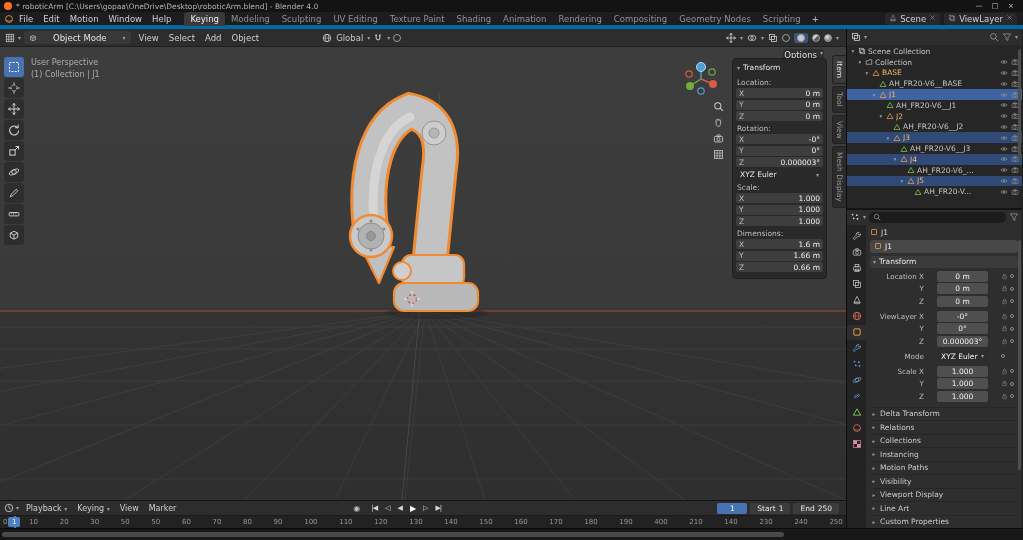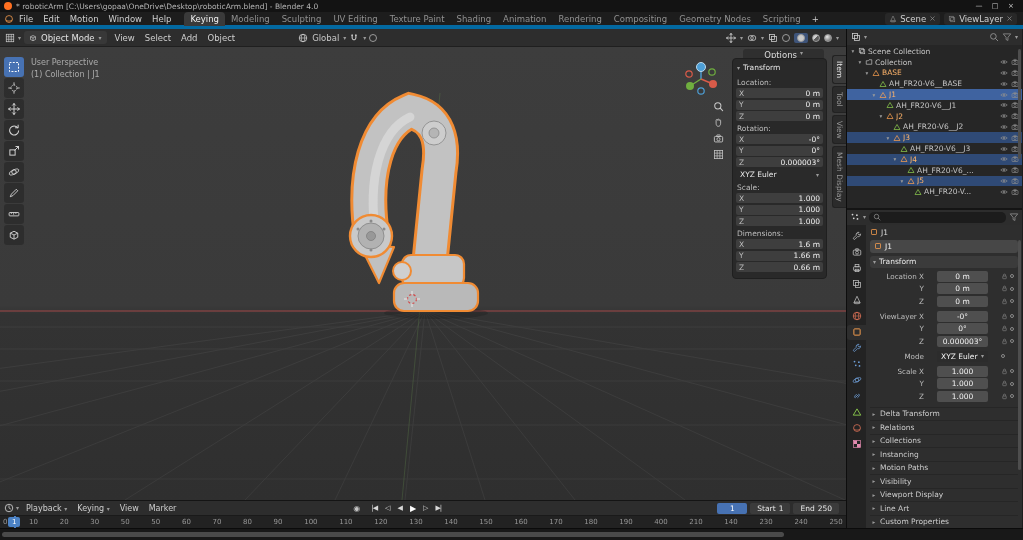--- a/index.html
+++ b/index.html
@@ -16,28 +16,28 @@
   .tb-title{white-space:nowrap;overflow:hidden}
   .wctl{margin-left:auto;display:flex}
   .wctl span{width:16px;text-align:center;font-size:7px;color:#cfcfcf}
 
   
   .topbar{height:17px;background:#1d1d1d;border-bottom:4px solid #0369a1;display:flex;align-items:center;padding:0 4px;font-size:8.5px}
   .mi{padding:1px 5px;color:#cfcfcf;border-radius:3px;white-space:nowrap}
   .ws{padding:2px 6px;color:#919191;border-radius:4px 4px 0 0;white-space:nowrap}
   .ws.on{background:#3a3a3a;color:#f0f0f0}
   .tb-right{margin-left:auto;display:flex;align-items:center;gap:4px;margin-right:2px}
-  .chip{display:flex;align-items:center;gap:3px;background:#282828;border-radius:3px;padding:1px 4px;color:#d0d0d0}
+  .chip{display:flex;gap:3px;background:#282828;border-radius:3px;padding:1px 4px;color:#d0d0d0}
 
   
   .main{display:flex;height:499px}
   .left{width:847px;display:flex;flex-direction:column;border-right:1px solid #0d0d0d}
 
   .vp-header{height:18px;background:#2d2d2d;border-bottom:1px solid #1f1f1f;display:flex;align-items:center;gap:3px;padding:0 5px}
-  .hbtn{display:flex;align-items:center;gap:4px;background:#383838;border-radius:3px;padding:1.5px 5px;color:#e2e2e2}
+  .hbtn{display:flex;align-items:center;gap:16px;background:#383838;border-radius:3px;padding:1.5px 5px;color:#e2e2e2}
   .hgrp{display:flex;align-items:center;gap:4px}
   .sph{width:8px;height:8px;border-radius:50%;border:1px solid #9a9a9a;display:inline-block}
   .sph.solid{background:#c9c9c9}
   .sph.mat{background:linear-gradient(135deg,#cfcfcf 50%,#5c5c5c 50%)}
   .sph.rend{background:radial-gradient(circle at 35% 30%,#e8e8e8,#5a5a5a)}
   .sph-on{background:#3e547a;border-radius:2px;padding:1px 3px;display:flex;align-items:center}
 
   .viewport{position:relative;flex:1;overflow:hidden;
     background:linear-gradient(#3d3d3d 0%,#3a3a3a 57%,#333333 59%,#2f2f2f 100%)}
   .scene{position:absolute;inset:0}
@@ -46,21 +46,21 @@
   .tool{width:20px;height:20px;border-radius:3px;background:rgba(44,44,44,.92);display:flex;align-items:center;justify-content:center;color:#d5d5d5}
   .tool .ic{width:12px;height:12px}
   .tool.on{background:#4772b3;color:#fff}
 
   .ovl{position:absolute;left:31px;top:10px;color:rgba(255,255,255,.55);font-size:8px;line-height:12px;white-space:nowrap}
 
   .gizmo{position:absolute;top:12px;right:125px}
   .gz-col{position:absolute;top:54px;right:122px;display:flex;flex-direction:column;gap:5px;align-items:center;color:#c9c9c9}
   .gz-col .ic{width:11px;height:11px}
 
-  .options{position:absolute;top:2px;right:22px;display:flex;align-items:flex-start;gap:3px;background:#2f2f2f;border-radius:3px;padding:1px 21px;color:#dadada}
+  .options{position:absolute;top:2px;right:22px;display:flex;align-items:flex-start;gap:3px;background:#2f2f2f;border-radius:3px;padding:1px 1px;color:#dadada}
 
   .npanel{position:absolute;top:11px;right:19px;width:95px;background:rgba(40,40,40,.95);border:1px solid #1f1f1f;border-radius:4px;padding:2px 3px 4px;font-size:7.5px}
   .np-title{display:flex;align-items:center;gap:3px;color:#e4e4e4;padding:2px 1px 3px}
   .np-label{color:#bdbdbd;margin:3px 1px 1px}
   .np-row{margin-bottom:1.5px}
   .np-field{height:10px;background:#3e3e3e;border-radius:2px;display:flex;align-items:center;justify-content:space-between;padding:0 3px;color:#f0f0f0}
   .np-field span:first-child{color:#bdbdbd}
   .np-drop{height:11px;background:#2a2a2a;border-radius:2px;display:flex;align-items:center;justify-content:space-between;padding:0 4px;color:#e8e8e8;margin:2px 0 1px}
   .np-tabs{position:absolute;top:8px;right:0;display:flex;flex-direction:column;gap:2px}
   .ntab{writing-mode:vertical-rl;font-size:7.5px;padding:5px 2px;background:#2b2b2b;color:#9a9a9a;border-radius:3px 0 0 3px;border:1px solid #222;border-right:none}

